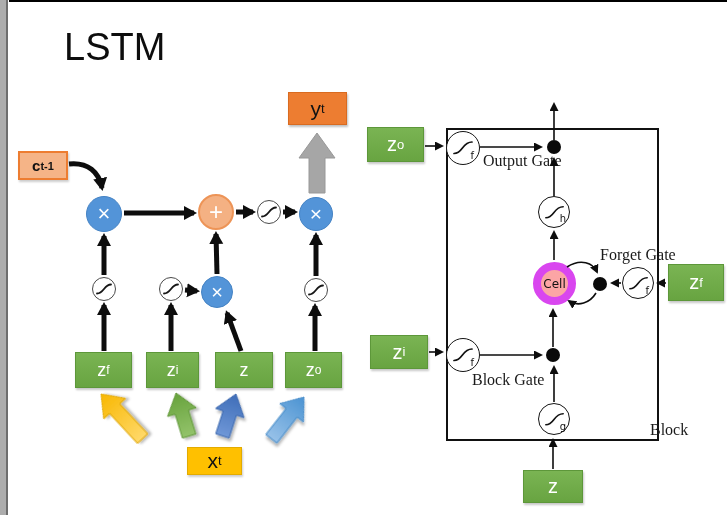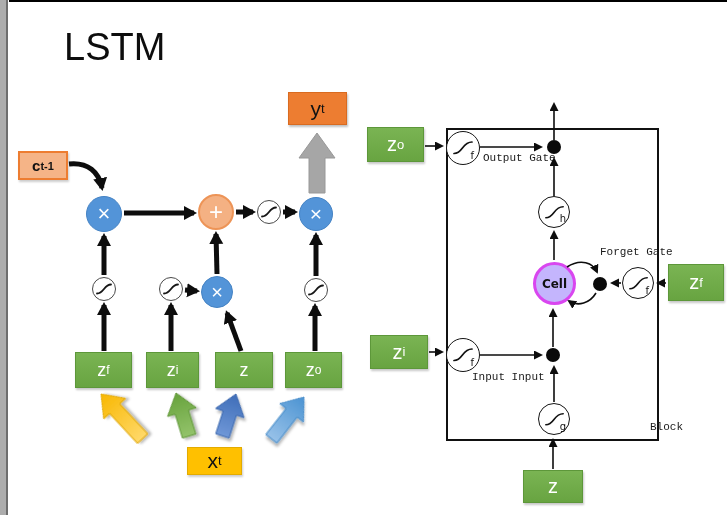--- a/index.html
+++ b/index.html
@@ -19,28 +19,28 @@
   .box-gold{background:#ffc000;border:1px solid #e3ab00;color:#121212;box-shadow:1px 2px 2px rgba(0,0,0,.2);}
   .box sup{line-height:0;}
 
   
   .node{position:absolute;border-radius:50%;box-sizing:border-box;display:flex;align-items:center;
         justify-content:center;z-index:4;}
   .n-blue{background:#5394d8;border:1px solid #4583c4;color:#fff;}
   .n-add{background:#f4b183;border:2px solid #ed9457;color:#fff;}
   .n-sig{background:#fff;border:1.6px solid #4a4a4a;}
   .n-sigr{background:#fff;border:1.6px solid #141414;}
-  .n-cell{background:#c4b5fd;border:3px solid #d946ef;font-weight:bold;font-size:12px;
+  .n-cell{background:#fca5a5;border:8px solid #d946ef;font-weight:normal;font-size:12px;
           font-family:"DejaVu Sans",sans-serif;}
   .sub-letter{position:absolute;right:3px;bottom:0px;font-size:10px;line-height:10px;
               font-family:"DejaVu Sans",sans-serif;color:#111;}
   .dot{position:absolute;background:#0a0a0a;border-radius:50%;z-index:4;}
 
   .block-rect{position:absolute;left:446px;top:128px;width:209px;height:309px;border:2px solid #111;z-index:2;}
-  .rlabel{position:absolute;font-family:Liberation Mono, monospace;font-size:11px;color:#1a1a1a;
+  .rlabel{position:absolute;font-family:Liberation Serif, serif;font-size:16px;color:#1a1a1a;
           white-space:nowrap;z-index:5;}
 
   .svg-layer{position:absolute;left:0;top:0;z-index:5;pointer-events:none;}
 </style>
 </head>
 <body>
 
 <div class="stage">
 
   <div class="edge-strip"></div>
@@ -165,21 +165,21 @@
     </svg>
     <span class="sub-letter" style="right:3px;bottom:2px;">g</span>
   </div>
 
   <div class="dot" style="left:547px;top:140px;width:14px;height:14px;"></div>
   <div class="dot" style="left:593px;top:277px;width:14px;height:14px;"></div>
   <div class="dot" style="left:546px;top:348px;width:14px;height:14px;"></div>
 
   <div class="rlabel" style="left:483px;top:152px;">Output Gate</div>
   <div class="rlabel" style="left:600px;top:246px;">Forget Gate</div>
-  <div class="rlabel" style="left:472px;top:371px;">Input Input</div>
+  <div class="rlabel" style="left:472px;top:371px;">Block Gate</div>
   <div class="rlabel" style="left:650px;top:421px;">Block</div>
 
   <svg class="svg-layer" width="727" height="515" viewBox="0 0 727 515">
     <defs>
       <marker id="mb" markerWidth="15" markerHeight="16" refX="10" refY="7" orient="auto" markerUnits="userSpaceOnUse">
         <path d="M0,0 L13,7 L0,14 Z" fill="#0d0d0d"></path>
       </marker>
       <marker id="ms" markerWidth="11" markerHeight="10" refX="7" refY="4.5" orient="auto" markerUnits="userSpaceOnUse">
         <path d="M0,0 L9,4.5 L0,9 Z" fill="#0d0d0d"></path>
       </marker>

